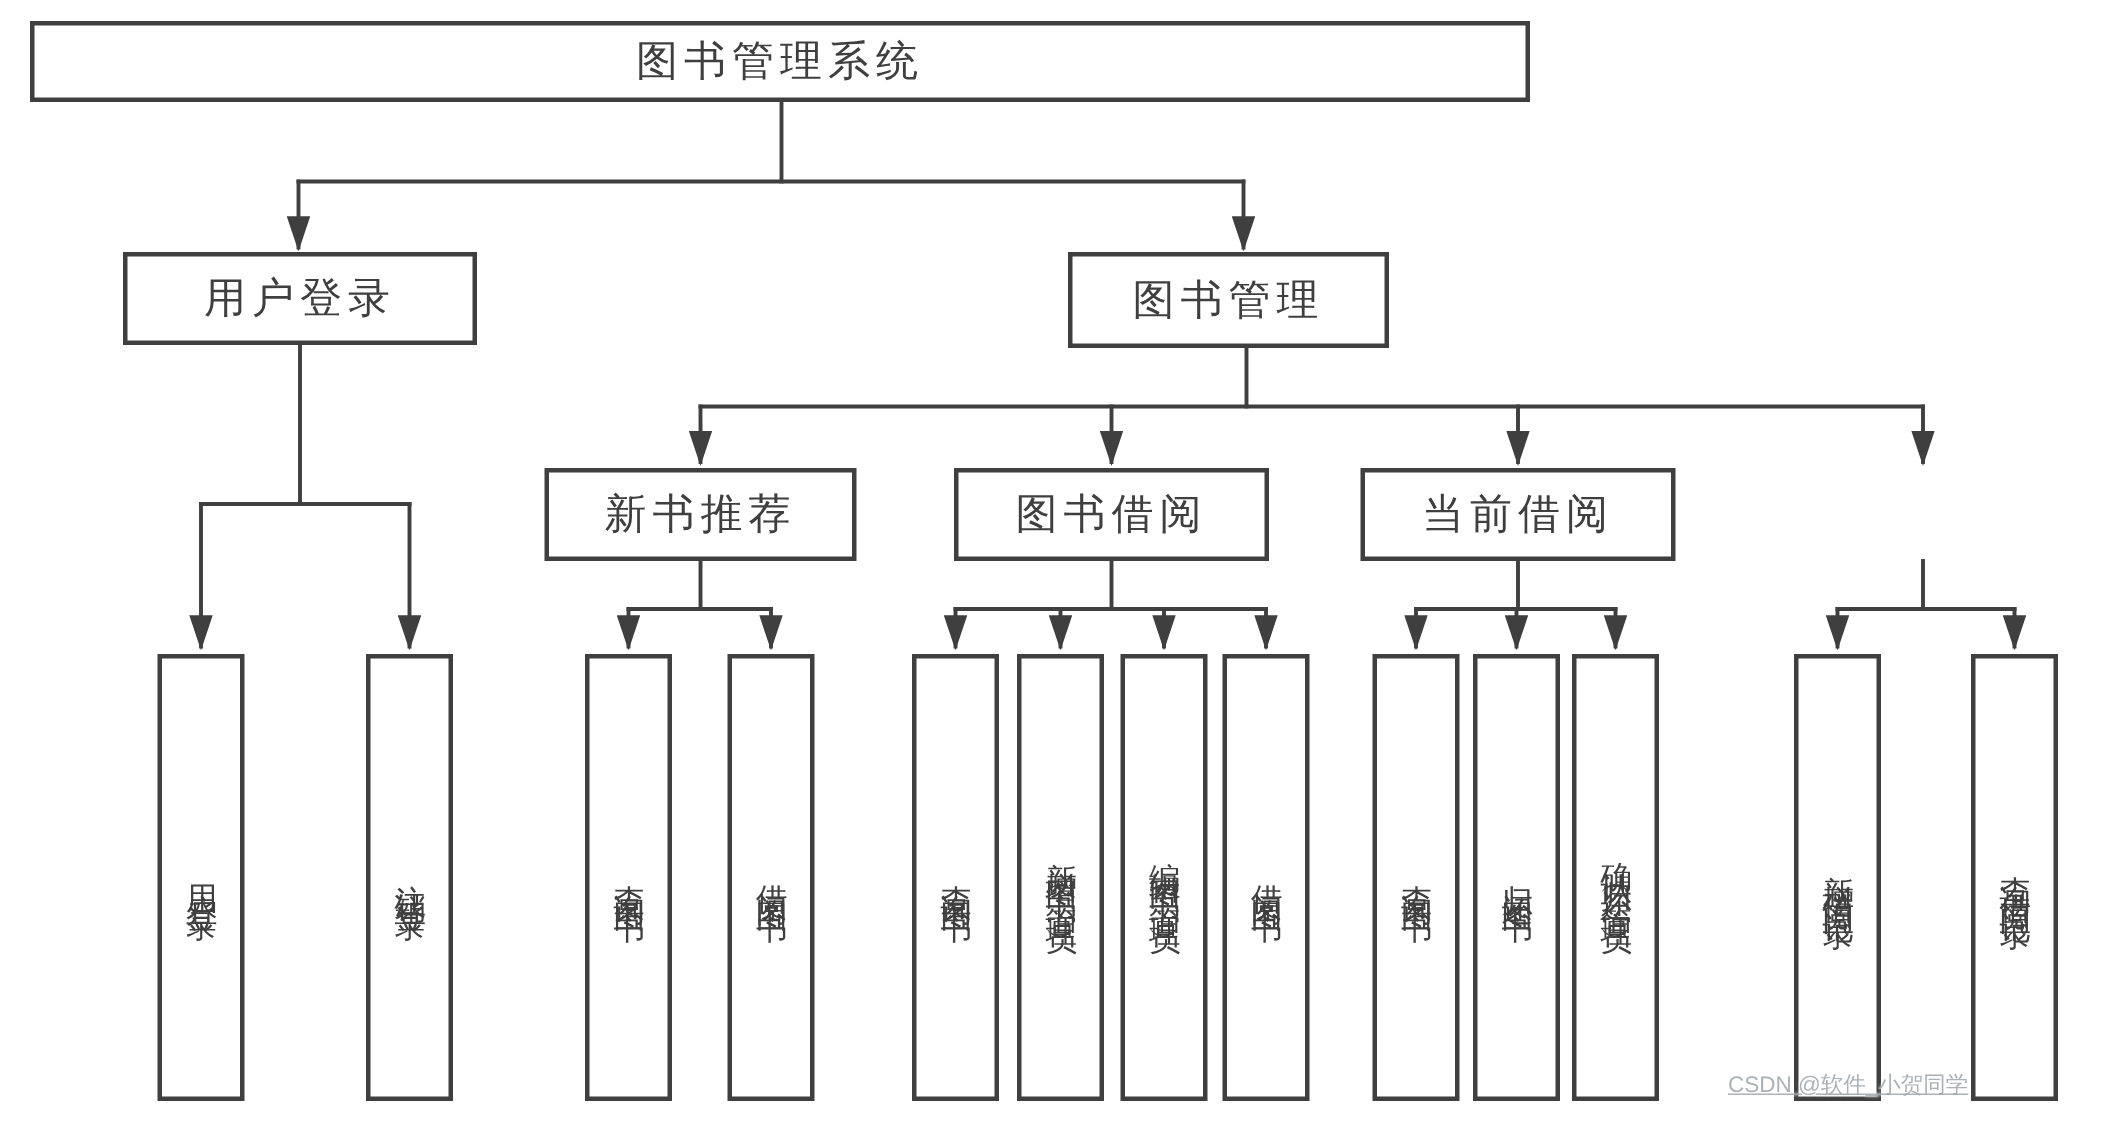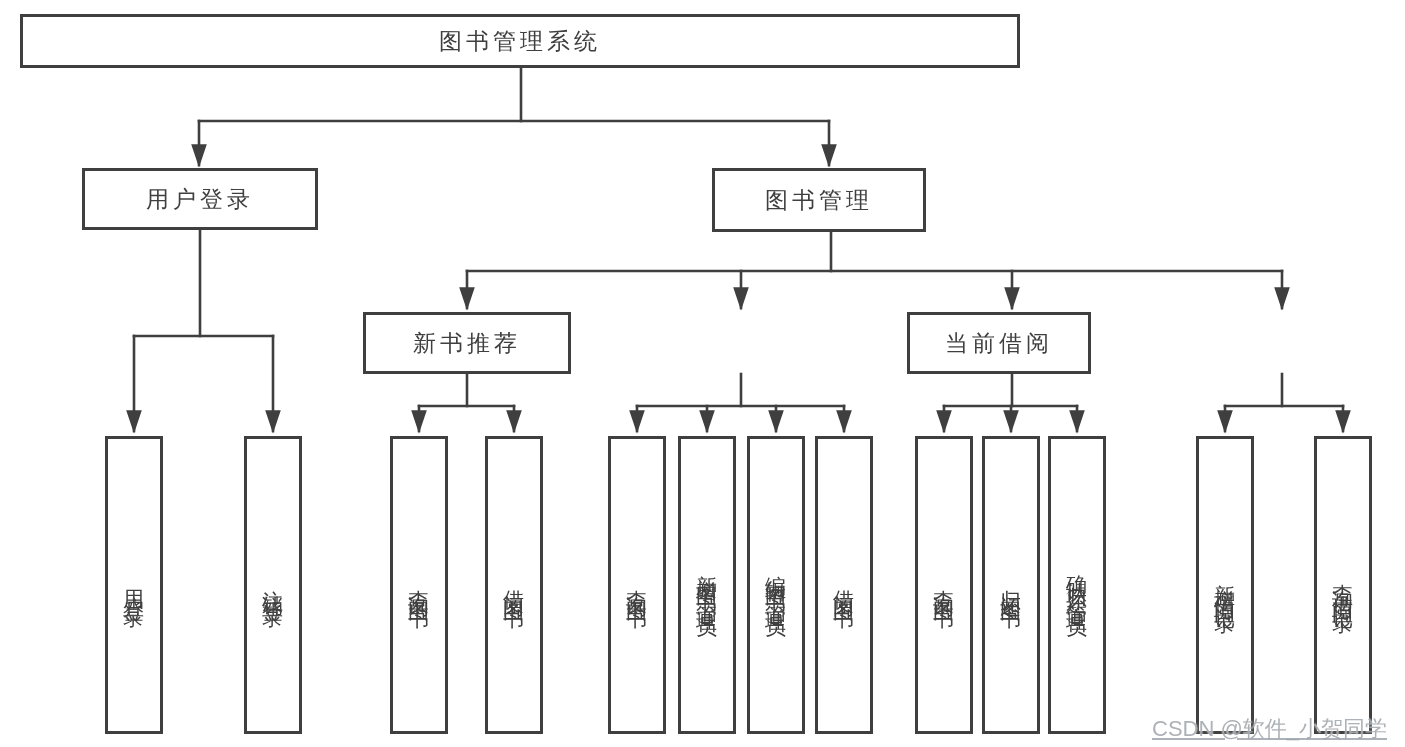--- a/index.html
+++ b/index.html
@@ -25,21 +25,21 @@
     position: absolute;
     box-sizing: border-box;
     border: 3px solid #3f3f3f;
     background: #ffffff;
     display: flex;
     align-items: center;
     justify-content: center;
     z-index: 2;
   }
   .hbox span {
-    font-size: 23px;
+    font-size: 28px;
     letter-spacing: 4px;
     white-space: nowrap;
     color: #3f3f3f;
   }
   .vbox {
     top: 436px;
     width: 58px;
     height: 298px;
   }
   .vbox span {
@@ -49,21 +49,21 @@
     letter-spacing: 6px;
     line-height: 1.0;
     color: #3f3f3f;
     max-height: 290px;
   }
   .watermark {
     position: absolute;
     left: 1152px;
     top: 714px;
     z-index: 5;
-    font-size: 22px;
+    font-size: 15px;
     color: rgba(158, 164, 170, 0.85);
     text-decoration: underline;
     text-shadow: 0 0 2px rgba(255,255,255,0.9);
     white-space: nowrap;
   }
 </style>
 </head>
 <body>
 
 <div id="stage">
@@ -125,21 +125,24 @@
   <div class="hbox" style="left:82px; top:168px; width:236px; height:62px;">
     <span>用户登录</span>
   </div>
   <div class="hbox" style="left:712px; top:168px; width:214px; height:64px;">
     <span>图书管理</span>
   </div>
 
   <div class="hbox" style="left:363px; top:312px; width:208px; height:62px;">
     <span>新书推荐</span>
   </div>
-  <div class="hbox" style="left:907px; top:312px; width:184px; height:62px;align-items:center;">
+  <div class="hbox" style="left:636px; top:312px; width:210px; height:62px;">
+    <span>图书借阅</span>
+  </div>
+  <div class="hbox" style="left:907px; top:312px; width:210px; height:62px;align-items:center;">
     <span>当前借阅</span>
   </div>
 
   <div class="vbox" style="left:105px;">
     <span>用户登录</span>
   </div>
   <div class="vbox" style="left:244px;">
     <span>注销登录</span>
   </div>
 

